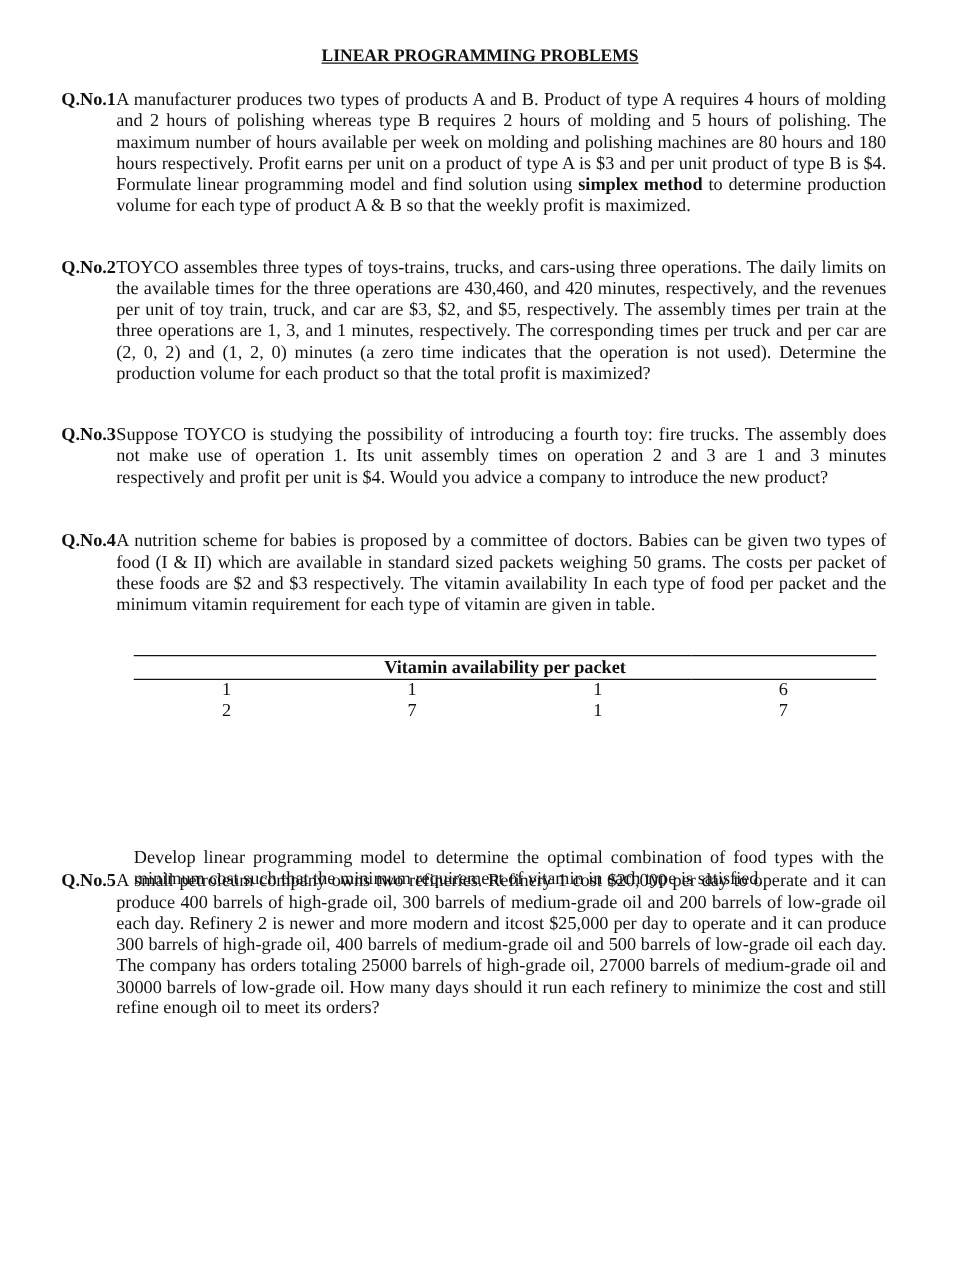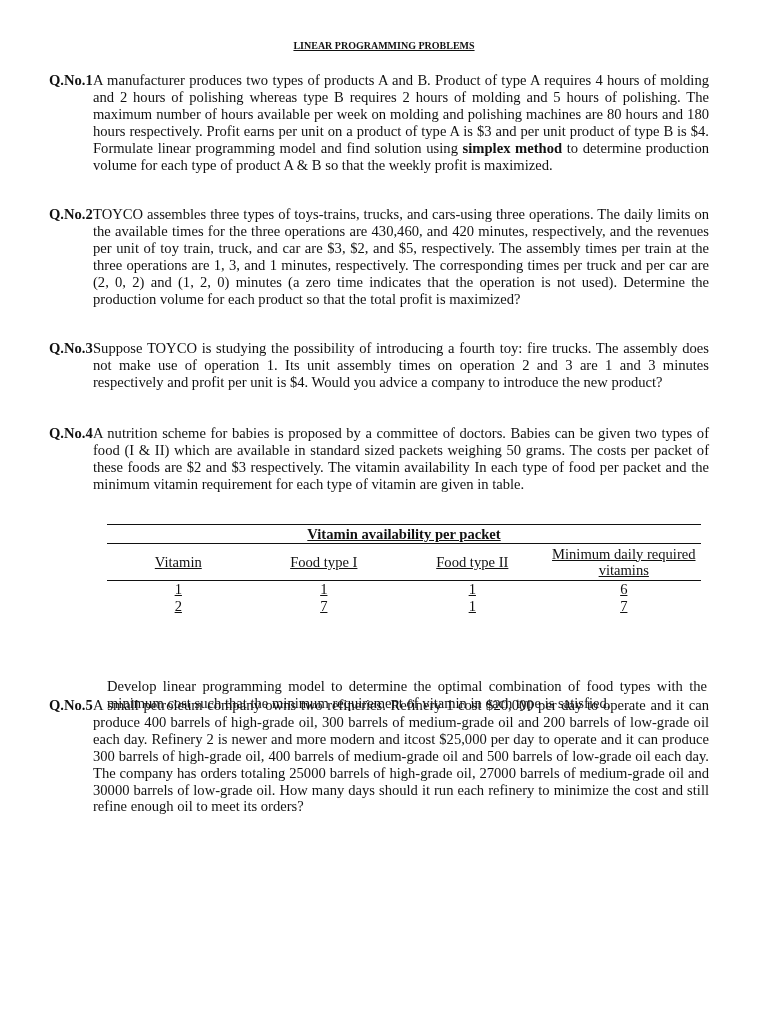--- a/index.html
+++ b/index.html
@@ -4,39 +4,39 @@
 <style>
   html, body { margin: 0; padding: 0; background: #ffffff; }
   body {
     width: 768px; height: 1024px; position: relative; overflow: hidden;
     font-family: "Liberation Serif", "DejaVu Serif", serif;
     color: #111111; font-size: 14.6px; line-height: 16.9px;
   }
   .title {
     position: absolute; left: 0; width: 768px; top: 38px;
     text-align: center; font-weight: bold; text-decoration: underline;
-    font-size: 10px;
+    font-size: 14px;
   }
   .q {
     position: absolute; left: 49px; width: 660px;
   }
   .q-label {
     position: absolute; left: 0; top: 0; font-weight: bold;
   }
   .q-text {
     margin-left: 44px; text-align: justify; text-align-last: left;
   }
   .q-text b { font-weight: bold; }
   .table-wrap {
     position: absolute; left: 107px; width: 594px; top: 524px;
   }
   table {
     width: 100%; border-collapse: collapse; font-size: 14.6px; line-height: 16.5px;
   }
-  th, td { text-align: center; padding: 0; font-weight: normal; text-decoration: underline; }
+  th, td { text-align: center; padding: 0; font-weight: normal; }
   .t-top { border-top: 1.5px solid #111; }
   .t-caption { font-weight: bold; border-bottom: 1.5px solid #111; height: 18px; }
   .t-head td { height: 36px; border-bottom: 1px solid #111; }
   .t-cost td { border-top: 1px solid #111; border-bottom: 1.5px solid #111; height: 17px; }
   .para {
     position: absolute; left: 107px; width: 600px; text-align: justify; text-align-last: left;
   }
 </style>
 </head>
 <body>
@@ -64,26 +64,20 @@
     <div class="q-label">Q.No.4</div>
     <div class="q-text">A nutrition scheme for babies is proposed by a committee of doctors. Babies can be given two types of food (I &amp; II) which are available in standard sized packets weighing 50 grams. The costs per packet of these foods are $2 and $3 respectively. The vitamin availability In each type of food per packet and the minimum vitamin requirement for each type of vitamin are given in table.</div>
   </div>
 
   <div class="table-wrap">
     <table>
       <tbody>
           <tr class="t-top">
         <td class="t-caption" colspan="4">Vitamin availability per packet</td>
       </tr>
-      <tr class="t-head">
-        <td style="width:24%;">Vitamin</td>
-        <td style="width:25%;">Food type I</td>
-        <td style="width:25%;">Food type II</td>
-        <td style="width:26%;">Minimum daily required vitamins</td>
-      </tr>
       <tr>
         <td>1</td>
         <td>1</td>
         <td>1</td>
         <td>6</td>
       </tr>
       <tr>
         <td>2</td>
         <td>7</td>
         <td>1</td>

